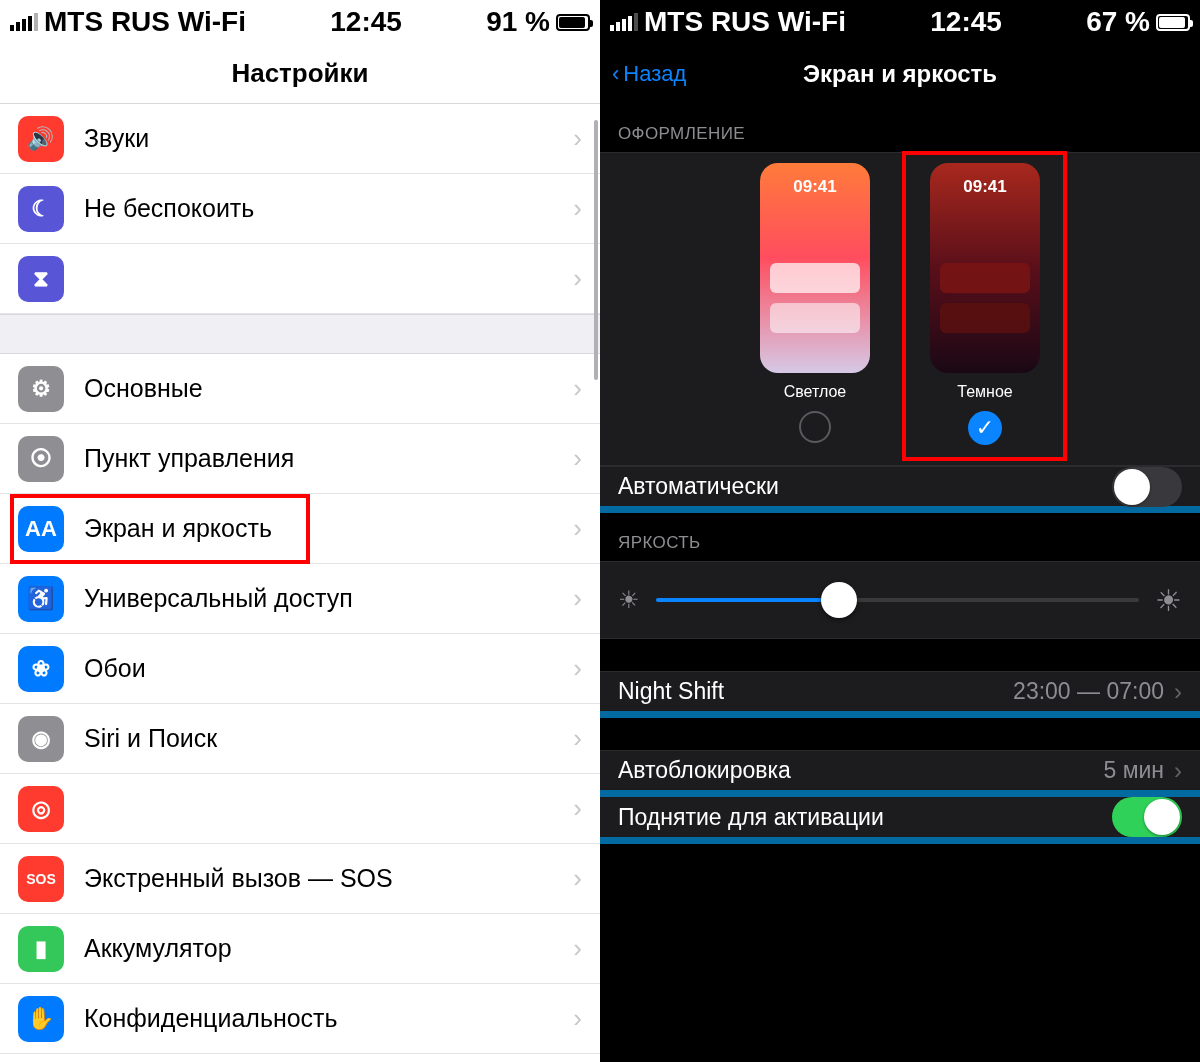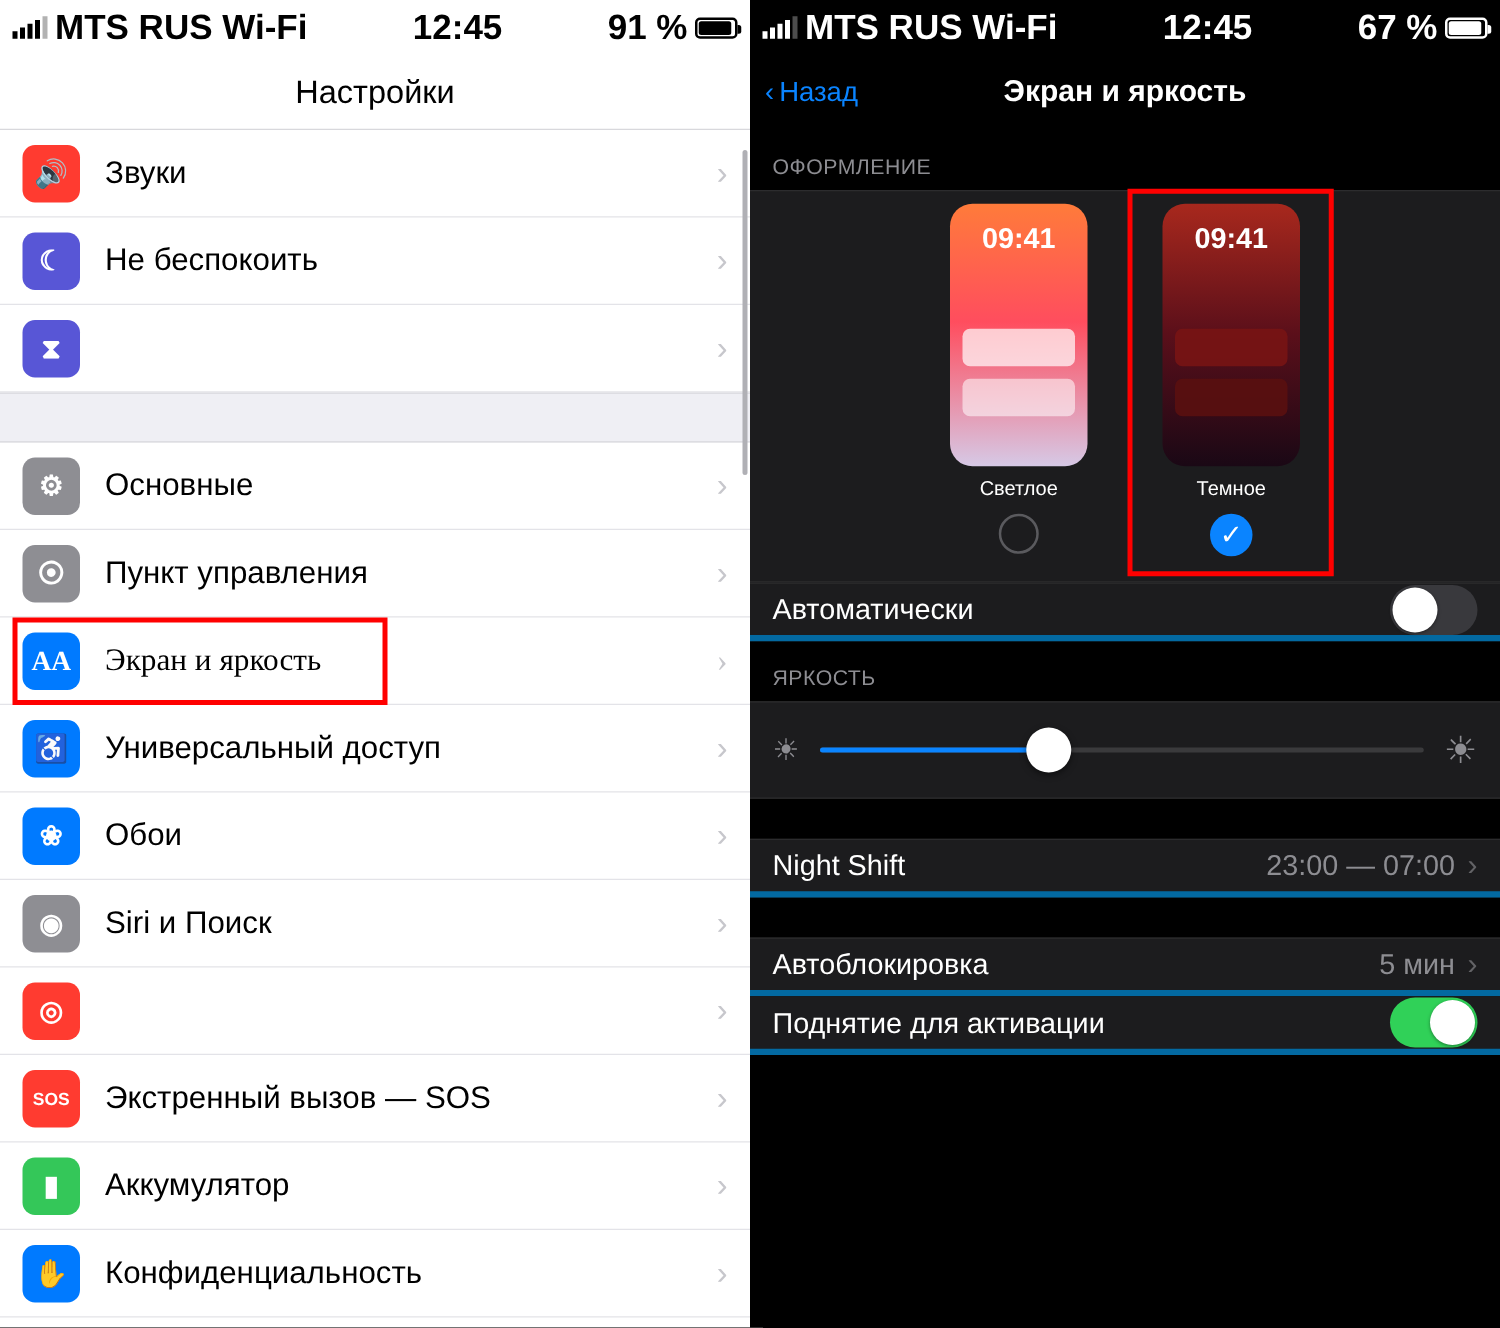--- a/index.html
+++ b/index.html
@@ -23,21 +23,21 @@
   .battery { display:inline-flex; align-items:center; }
   .battery-body { width:34px; height:17px; border:2px solid currentColor; border-radius:4px; position:relative; display:inline-block; }
   .battery-body::after { content:""; position:absolute; right:-5px; top:4px; width:3px; height:7px; background:currentColor; border-radius:0 2px 2px 0; }
   .battery-fill { position:absolute; left:1px; top:1px; bottom:1px; background:currentColor; border-radius:2px; }
   .bars { display:inline-flex; align-items:flex-end; gap:2px; }
   .bars span { width:4px; background:currentColor; display:inline-block; }
   .bars .b1 { height:6px; } .bars .b2 { height:9px; } .bars .b3 { height:12px; } .bars .b4 { height:15px; } .bars .b5 { height:18px; opacity:.3; }
 
   
   .nav { height:60px; display:flex; align-items:center; justify-content:center; border-bottom:1px solid #d8d8dc; }
-  .nav-title { font-size:26px; font-weight:400; }
+  .nav-title { font-size:26px; font-weight:700; }
 
   
   .list { }
   .group-gap { height:40px; background:#efeff4; border-top:1px solid #d8d8dc; border-bottom:1px solid #d8d8dc; }
   .row { display:flex; align-items:center; height:70px; padding:0 18px; border-bottom:1px solid #e3e3e8; position:relative; }
   .row .app-icon { width:46px; height:46px; border-radius:10px; margin-right:20px; display:flex; align-items:center; justify-content:center; color:#fff; font-weight:700; font-size:22px; flex:none; }
   .row .label { font-size:25px; color:#000; }
   .row .chev { margin-left:auto; color:#c7c7cc; font-size:26px; }
   .highlight { position:absolute; border:4px solid #f00; pointer-events:none; }
   .hl-left { left:10px; top:0; width:300px; height:70px; }
@@ -51,30 +51,30 @@
   .back { color:#0a84ff; font-size:22px; display:flex; align-items:center; gap:4px; }
   .nav-r .title { position:absolute; left:0; right:0; text-align:center; font-size:24px; font-weight:600; }
 
   .section-hdr { font-size:17px; color:#8d8d92; padding:20px 18px 8px; text-transform:uppercase; letter-spacing:.4px; }
 
   .appearance { display:flex; justify-content:center; gap:60px; padding:10px 0 20px; background:#1c1c1e; border-top:1px solid #2c2c2e; border-bottom:1px solid #2c2c2e; position:relative; }
   .app-choice { display:flex; flex-direction:column; align-items:center; gap:10px; }
   .thumb { width:110px; height:210px; border-radius:18px; overflow:hidden; position:relative; }
   .thumb-light { background:linear-gradient(180deg,#ff7b3a 0%,#ff4d5e 45%,#d6c9e6 100%); }
   .thumb-dark { background:linear-gradient(180deg,#a8281d 0%,#5a0f1a 50%,#1a0815 100%); }
-  .thumb .time { position:absolute; left:0; right:0; top:14px; text-align:center; color:#fff; font-size:23px; font-weight:600; }
+  .thumb .time { position:absolute; left:0; right:0; top:14px; text-align:center; color:#fff; font-size:17px; font-weight:600; }
   .thumb .strip { position:absolute; left:10px; right:10px; height:30px; border-radius:6px; }
   .thumb-light .s1{top:100px;background:rgba(255,255,255,.7);} .thumb-light .s2{top:140px;background:rgba(255,255,255,.55);}
   .thumb-dark .s1{top:100px;background:rgba(120,20,20,.9);} .thumb-dark .s2{top:140px;background:rgba(90,15,15,.9);}
   .app-label { font-size:16px; color:#fff; }
   .sel-circle { width:32px; height:32px; border-radius:50%; border:2.5px solid #5a5a5e; }
   .sel-check { width:34px; height:34px; border-radius:50%; background:#0a84ff; display:flex; align-items:center; justify-content:center; color:#fff; font-size:22px; }
   .hl-right { left:0; top:0; width:165px; height:310px; }
 
-  .rrow { display:flex; align-items:center; justify-content:space-between; height:47px; padding:0 18px; background:#1c1c1e; border-top:1px solid #2c2c2e; border-bottom:5px solid #0369a1; font-size:23px; }
+  .rrow { display:flex; align-items:center; justify-content:space-between; height:47px; padding:0 18px; background:#1c1c1e; border-top:1px solid #2c2c2e; border-bottom:7px solid #0369a1; font-size:23px; }
   .rrow .value { color:#8d8d92; margin-left:auto; margin-right:10px; }
   .rrow .chev { color:#636366; font-size:24px; }
 
   .switch { width:70px; height:40px; border-radius:20px; background:#39393d; position:relative; }
   .switch.on { background:#30d158; }
   .knob { width:36px; height:36px; border-radius:50%; background:#fff; position:absolute; top:2px; left:2px; box-shadow:0 1px 3px rgba(0,0,0,.4); }
   .switch.on .knob { left:auto; right:2px; }
 
   .slider-wrap { background:#1c1c1e; padding:20px 18px; display:flex; align-items:center; gap:16px; border-top:1px solid #2c2c2e; border-bottom:1px solid #2c2c2e; }
   .sun { color:#8d8d92; font-size:24px; }
@@ -136,21 +136,21 @@
       <div class="row">
         <div class="app-icon ic-grey">⚙</div>
         <div class="label">Основные</div>
         <div class="chev">›</div>
       </div>
       <div class="row">
         <div class="app-icon ic-grey">⦿</div>
         <div class="label">Пункт управления</div>
         <div class="chev">›</div>
       </div>
-      <div class="row" style="position: relative; font-family: Liberation Serif, serif;">
+      <div class="row" style="position: relative;">
         <div class="app-icon ic-blue">AA</div>
         <div class="label">Экран и яркость</div>
         <div class="chev">›</div>
         <div class="highlight hl-left"></div>
       </div>
       <div class="row">
         <div class="app-icon ic-blue">♿</div>
         <div class="label">Универсальный доступ</div>
         <div class="chev">›</div>
       </div>

